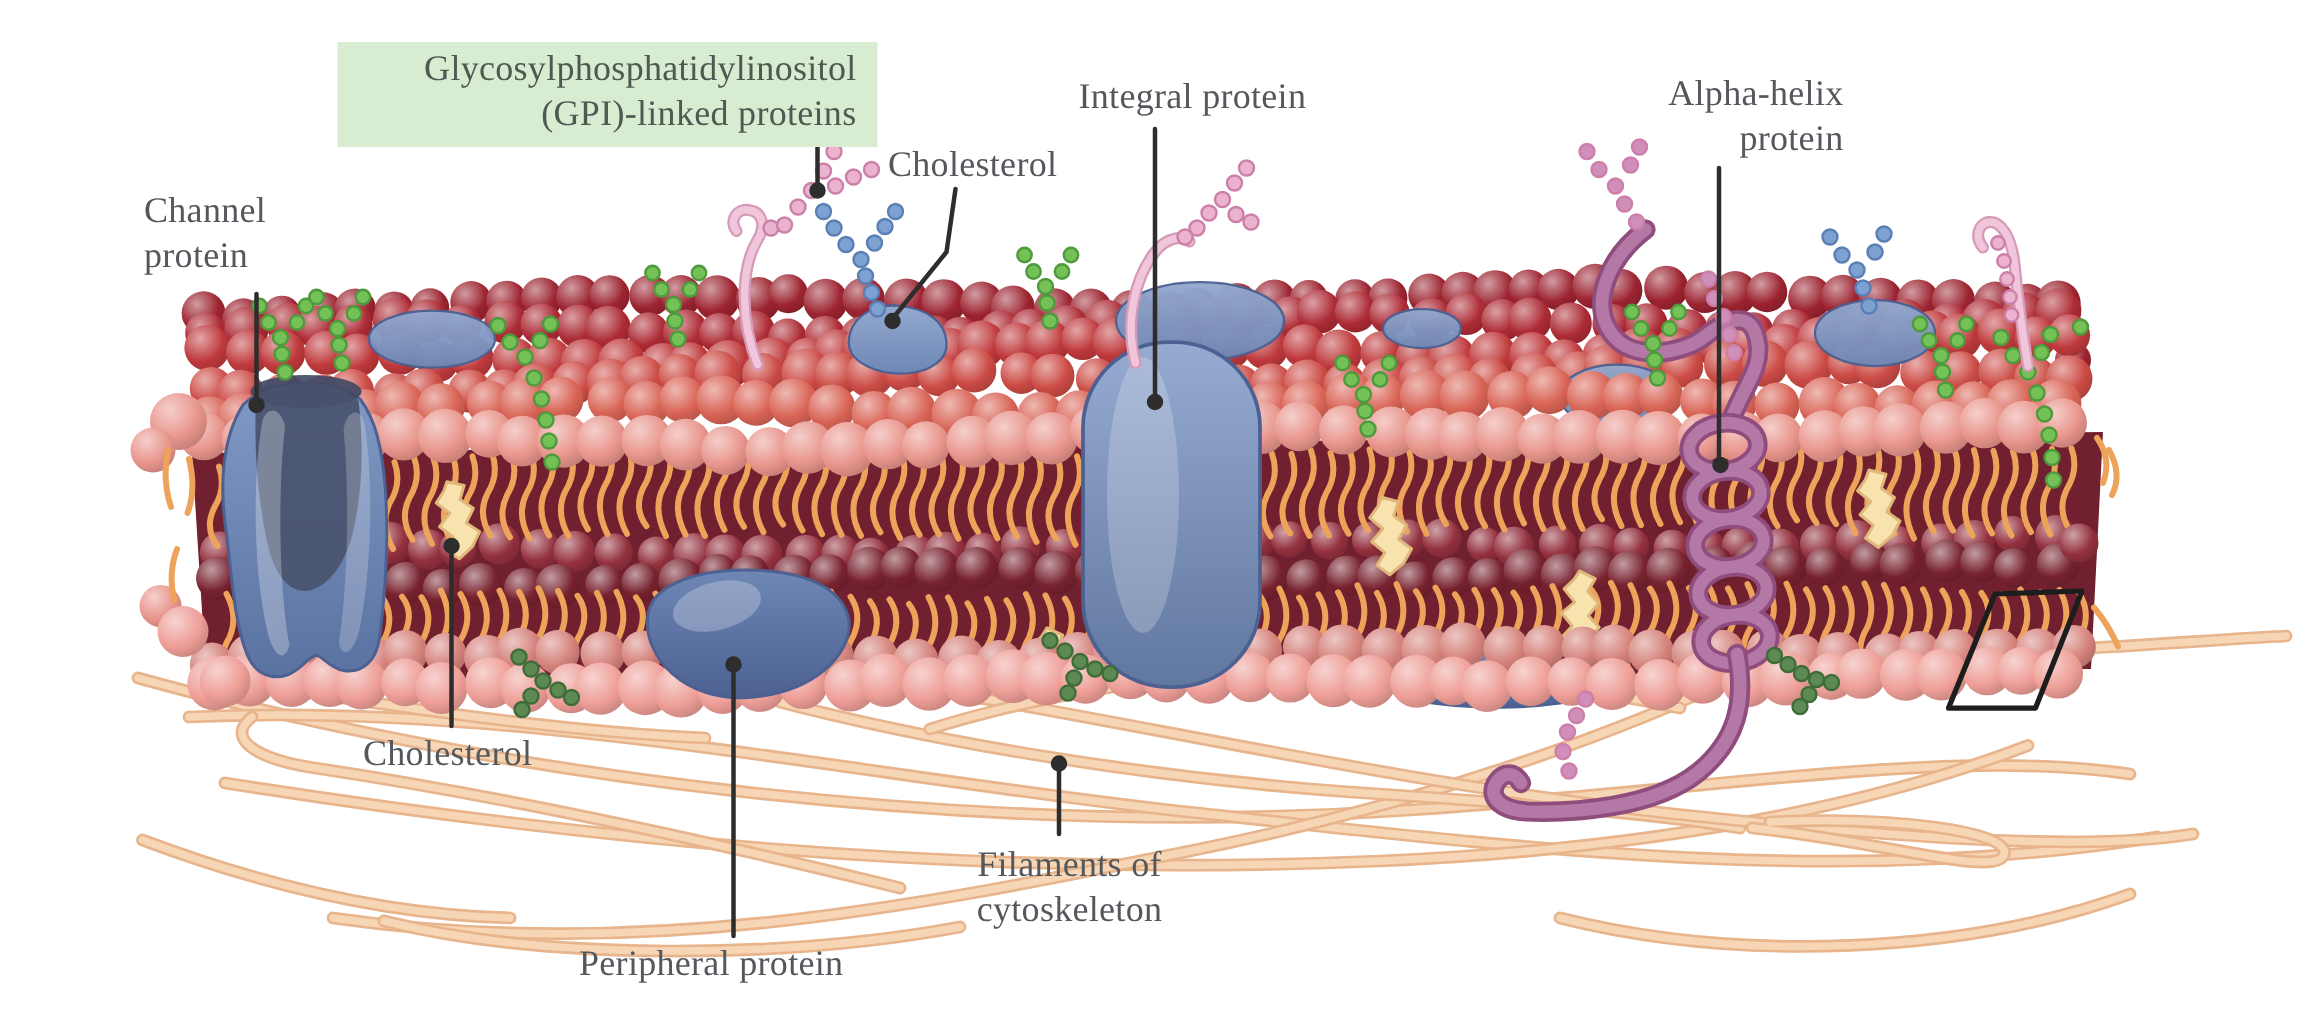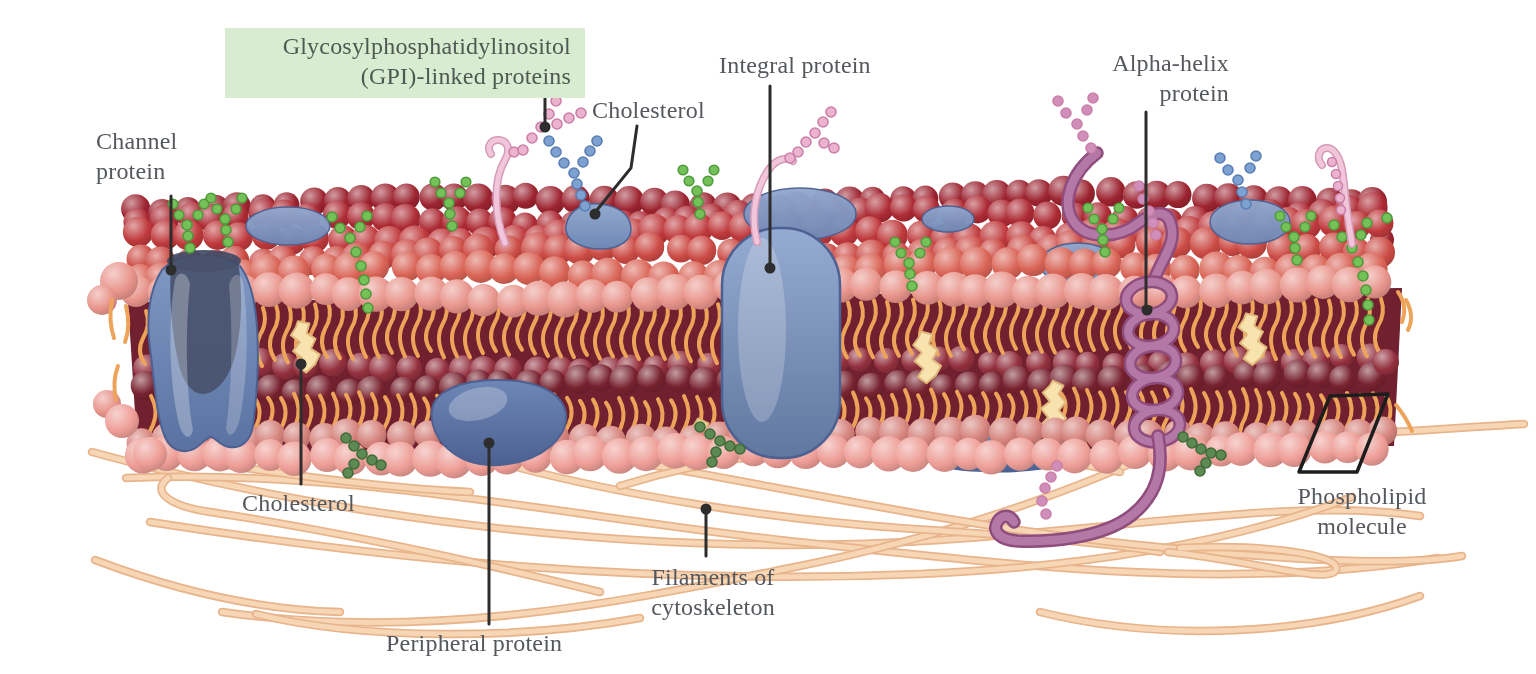--- a/index.html
+++ b/index.html
@@ -1038,15 +1038,13 @@
   <div class="lbl lbl-channel">Channel
 protein</div>
   <div class="lbl lbl-glycoprotein">Cholesterol</div>
   <div class="lbl lbl-integral">Integral protein</div>
   <div class="lbl lbl-alpha">Alpha-helix
 protein</div>
   <div class="lbl lbl-cholesterol">Cholesterol</div>
   <div class="lbl lbl-filaments">Filaments of
 cytoskeleton</div>
   <div class="lbl lbl-peripheral">Peripheral protein</div>
-  <div class="lbl lbl-phospholipid">Phospholipid
-molecule</div>
 </div>
 
 </body></html>

